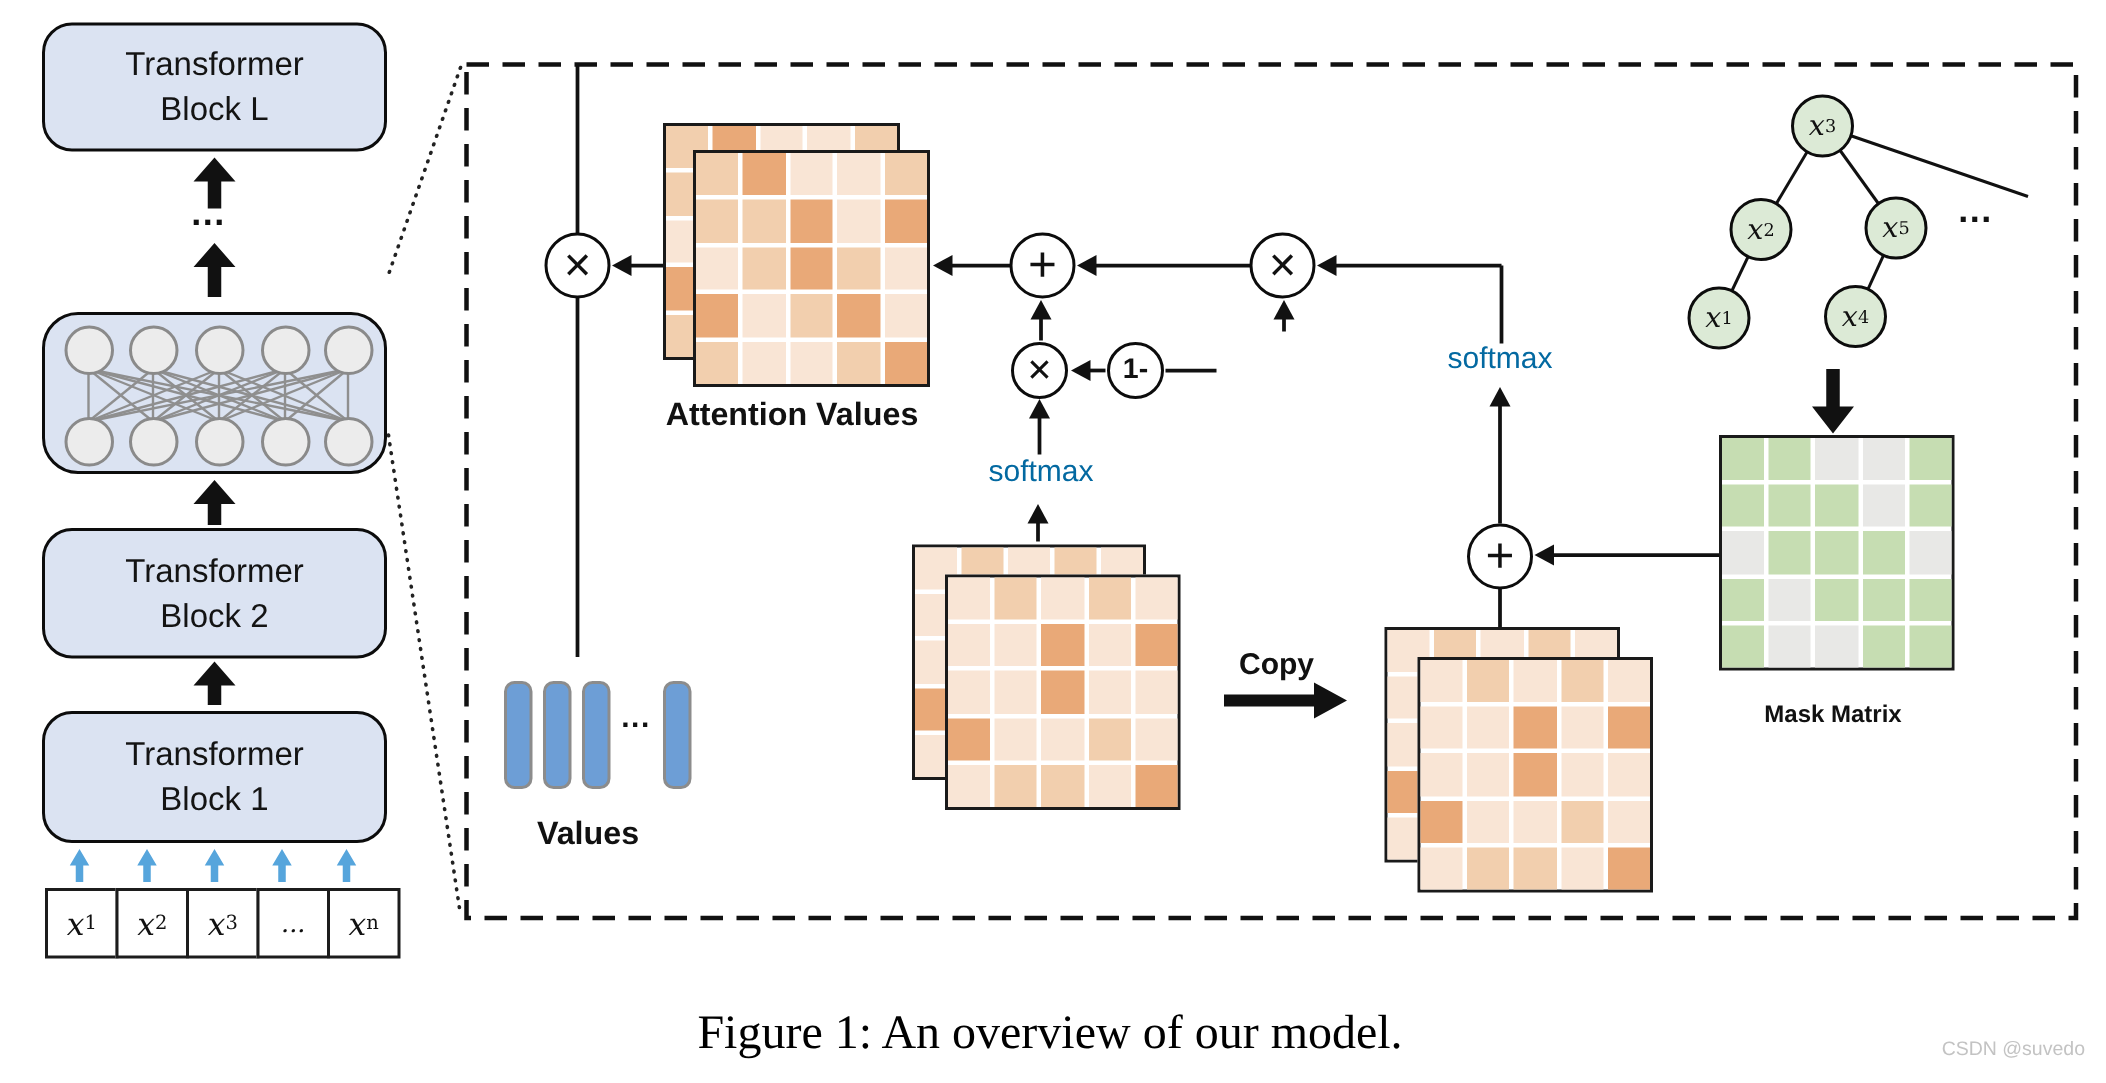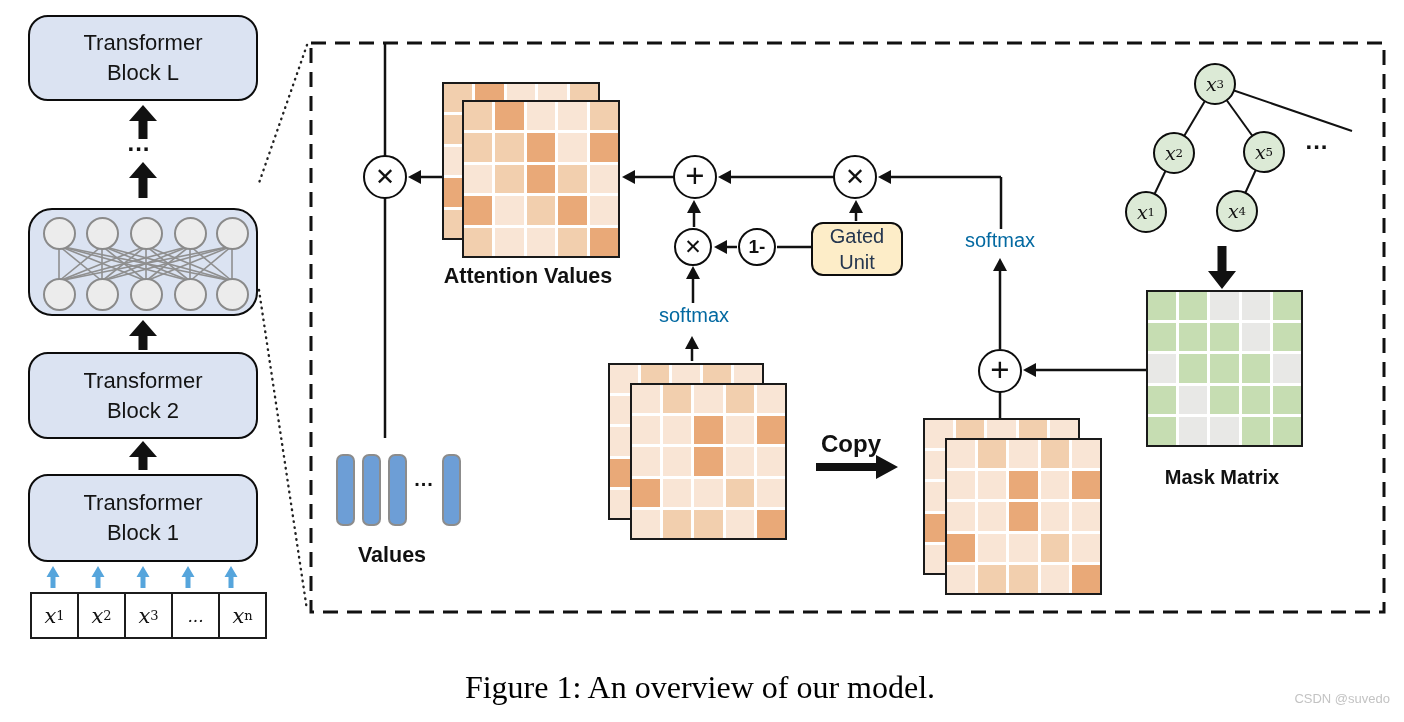--- a/index.html
+++ b/index.html
@@ -208,24 +208,20 @@
   <div class="abs op op-x small" style="left:674px;top:228px;width:38px;height:38px;">
       <span>✕</span>
     </div>
   <div class="abs op op-1m" style="left:738px;top:228px;width:38px;height:38px;">
       <span>1-</span>
     </div>
   <div class="abs op op-plus" style="left:978px;top:349px;width:44px;height:44px;">
       <span>+</span>
     </div>
 
-  <div class="abs gated" style="left:811px;top:222px;width:92px;height:54px;">
-    <span>Gated
-Unit</span>
-  </div>
 
   <div class="abs matrix" style="left:442px;top:82px;width:158px;height:158px;">
       <div style="background: rgb(242, 207, 174);"></div>
       <div style="background: rgb(233, 169, 120);"></div>
       <div style="background: rgb(249, 229, 213);"></div>
       <div style="background: rgb(249, 229, 213);"></div>
       <div style="background: rgb(242, 207, 174);"></div>
       <div style="background: rgb(242, 207, 174);"></div>
       <div style="background: rgb(249, 229, 213);"></div>
       <div style="background: rgb(249, 229, 213);"></div>
@@ -406,25 +402,25 @@
       <div style="background: rgb(232, 232, 230);"></div>
       <div style="background: rgb(198, 221, 178);"></div>
       <div style="background: rgb(198, 221, 178);"></div>
       <div style="background: rgb(198, 221, 178);"></div>
       <div style="background: rgb(198, 221, 178);"></div>
       <div style="background: rgb(232, 232, 230);"></div>
       <div style="background: rgb(232, 232, 230);"></div>
       <div style="background: rgb(198, 221, 178);"></div>
       <div style="background: rgb(198, 221, 178);"></div>
     </div>
-  <div class="abs lbl bold" style="left:1222px;top:477px;font-size:20px;text-align:center;">Mask Matrix</div>
+  <div class="abs lbl bold" style="left:1222px;top:477px;font-size:16px;text-align:center;">Mask Matrix</div>
 
   <div class="abs lbl softmax" style="left:694px;top:315px;">softmax</div>
   <div class="abs lbl softmax" style="left:1000px;top:240px;">softmax</div>
-  <div class="abs lbl bold" style="left:851px;top:444px;font-size:24px;">Copy</div>
+  <div class="abs lbl bold" style="left:851px;top:444px;font-size:20px;">Copy</div>
 
   <div class="abs vbar" style="left:336px;top:454px;width:19px;height:72px;"></div>
   <div class="abs vbar" style="left:362px;top:454px;width:19px;height:72px;"></div>
   <div class="abs vbar" style="left:388px;top:454px;width:19px;height:72px;"></div>
   <div class="abs lbl dots" style="left:424px;top:479px;font-size:20px;">...</div>
   <div class="abs vbar" style="left:442px;top:454px;width:19px;height:72px;"></div>
   <div class="abs lbl bold" style="left:392px;top:556px;font-size:21.5px;">Values</div>
 
   <div class="abs node" style="left:1194px;top:63px;width:42px;height:42px;">
       <span>x</span>

